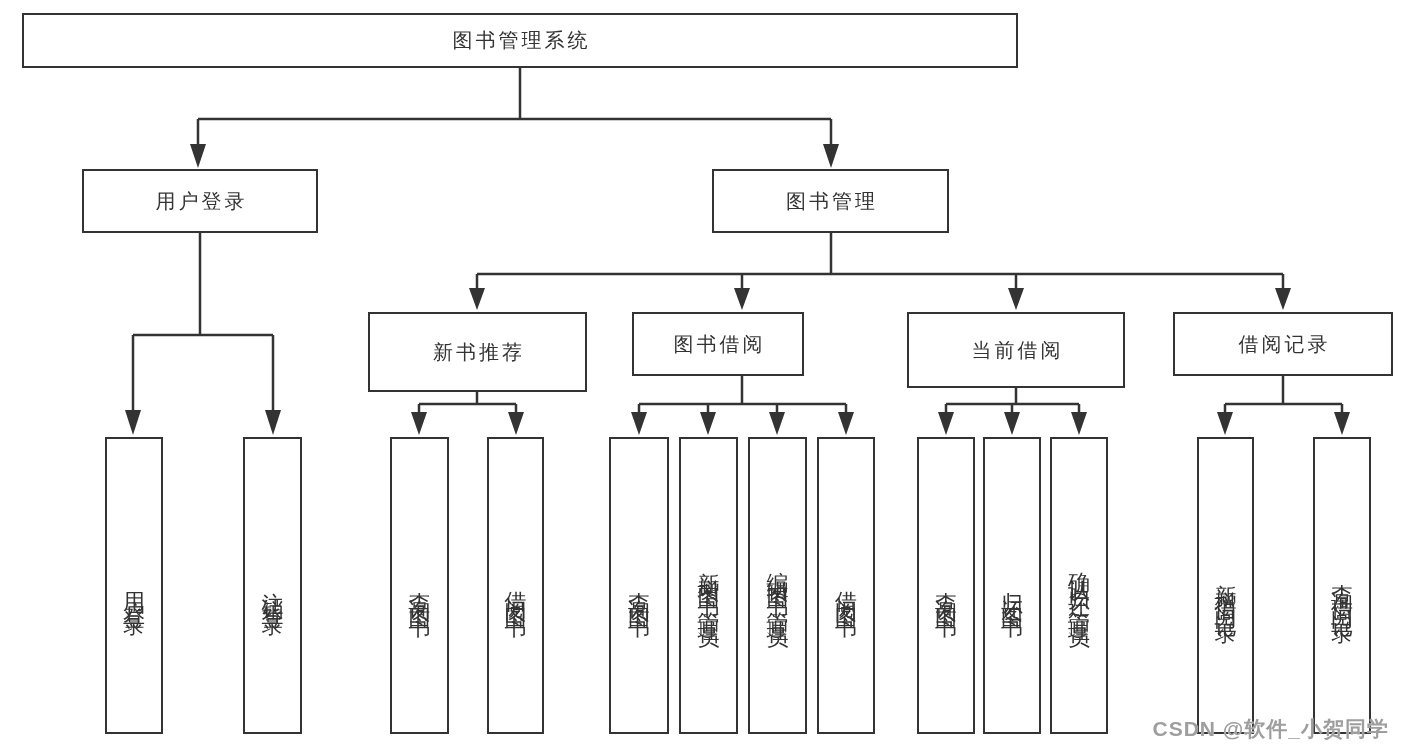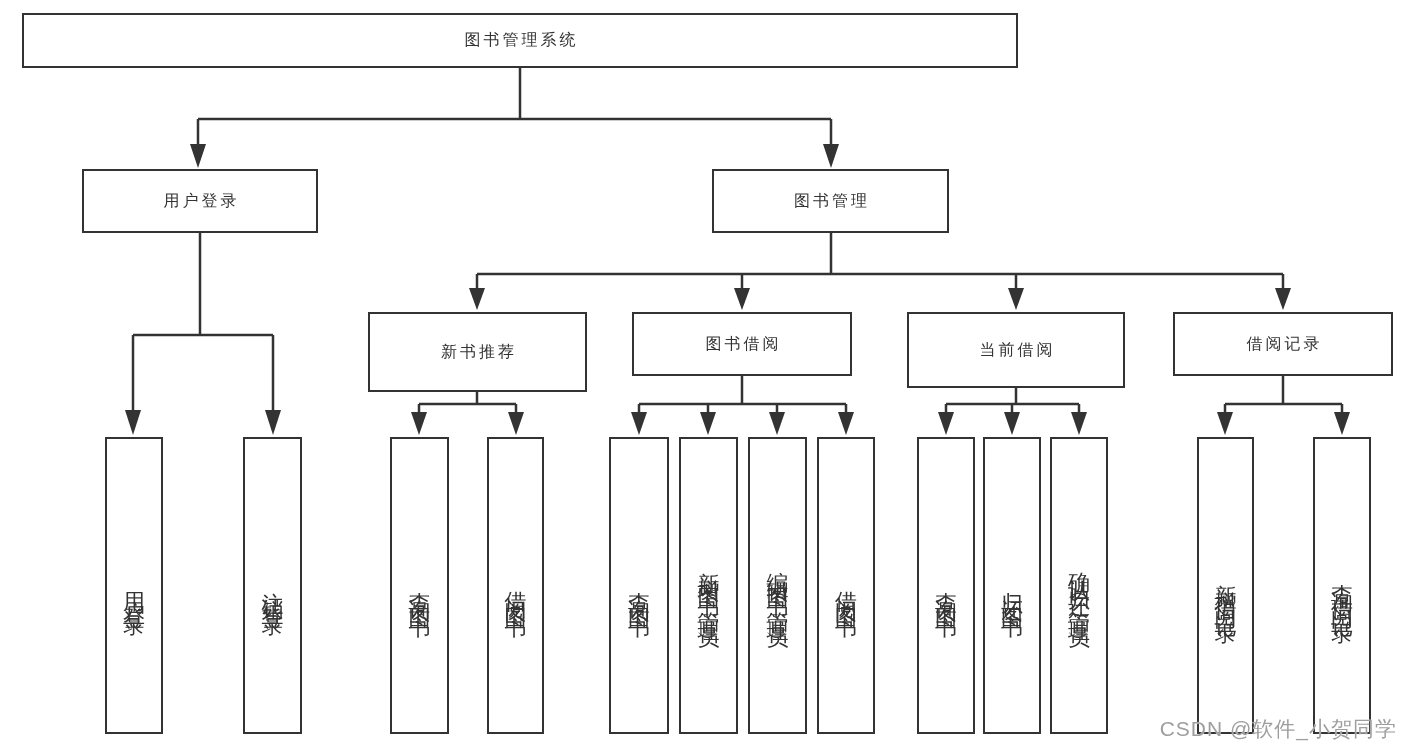--- a/index.html
+++ b/index.html
@@ -19,41 +19,42 @@
   }
   .box {
     position: absolute;
     box-sizing: border-box;
     border: 2px solid #333333;
     background: #ffffff;
     display: flex;
     align-items: center;
     justify-content: center;
     color: #333333;
-    font-size: 16px;
+    font-size: 20px;
     letter-spacing: 3px;
     white-space: nowrap;
   }
   .box .lbl { margin-right: -3px; }
   .box.v {
     writing-mode: vertical-rl;
     text-orientation: mixed;
     letter-spacing: 8px;
     font-size: 22px;
     white-space: normal;
   }
   .box.v .lbl { margin-right: 0; margin-inline-end: -8px; }
   .watermark {
     position: absolute;
-    right: 8px;
+    right: 16px;
     bottom: 4px;
     font-size: 21px;
     color: #9e9e9e;
     letter-spacing: 1px;
     text-shadow: 0 0 1px #ffffff;
+    font-weight: bold;
   }
 </style>
 </head>
 <body>
 
 <div class="canvas">
 
   <svg class="connectors" viewBox="0 0 1405 747" xmlns="http://www.w3.org/2000/svg">
     <g stroke="#333333" stroke-width="2.5" fill="none">
 
@@ -101,21 +102,21 @@
   <div class="box" style="left:82px; top:169px; width:236px; height:64px">
     <span class="lbl">用户登录</span>
   </div>
   <div class="box" style="left:712px; top:169px; width:237px; height:64px">
     <span class="lbl">图书管理</span>
   </div>
 
   <div class="box" style="left:368px; top:312px; width:219px; height:80px">
     <span class="lbl">新书推荐</span>
   </div>
-  <div class="box" style="left:632px; top:312px; width:220px; height:64px">
+  <div class="box" style="left:632px; top:312px; width:172px; height:64px">
     <span class="lbl">图书借阅</span>
   </div>
   <div class="box" style="left:907px; top:312px; width:218px; height:76px">
     <span class="lbl">当前借阅</span>
   </div>
   <div class="box" style="left:1173px; top:312px; width:220px; height:64px">
     <span class="lbl">借阅记录</span>
   </div>
 
   <div class="box v" style="left:105px; top:437px; width:58px; height:297px">

